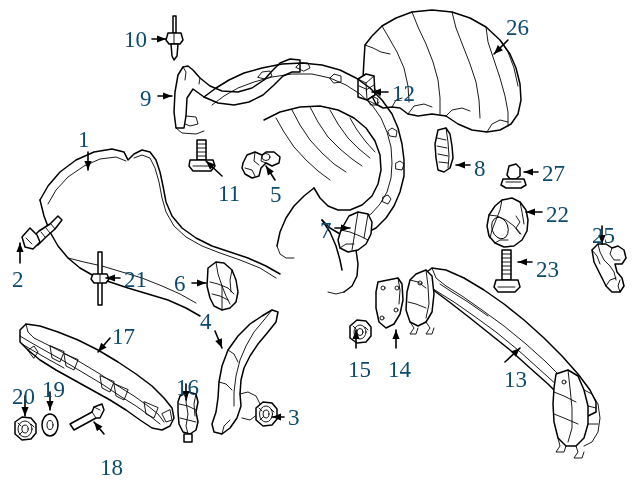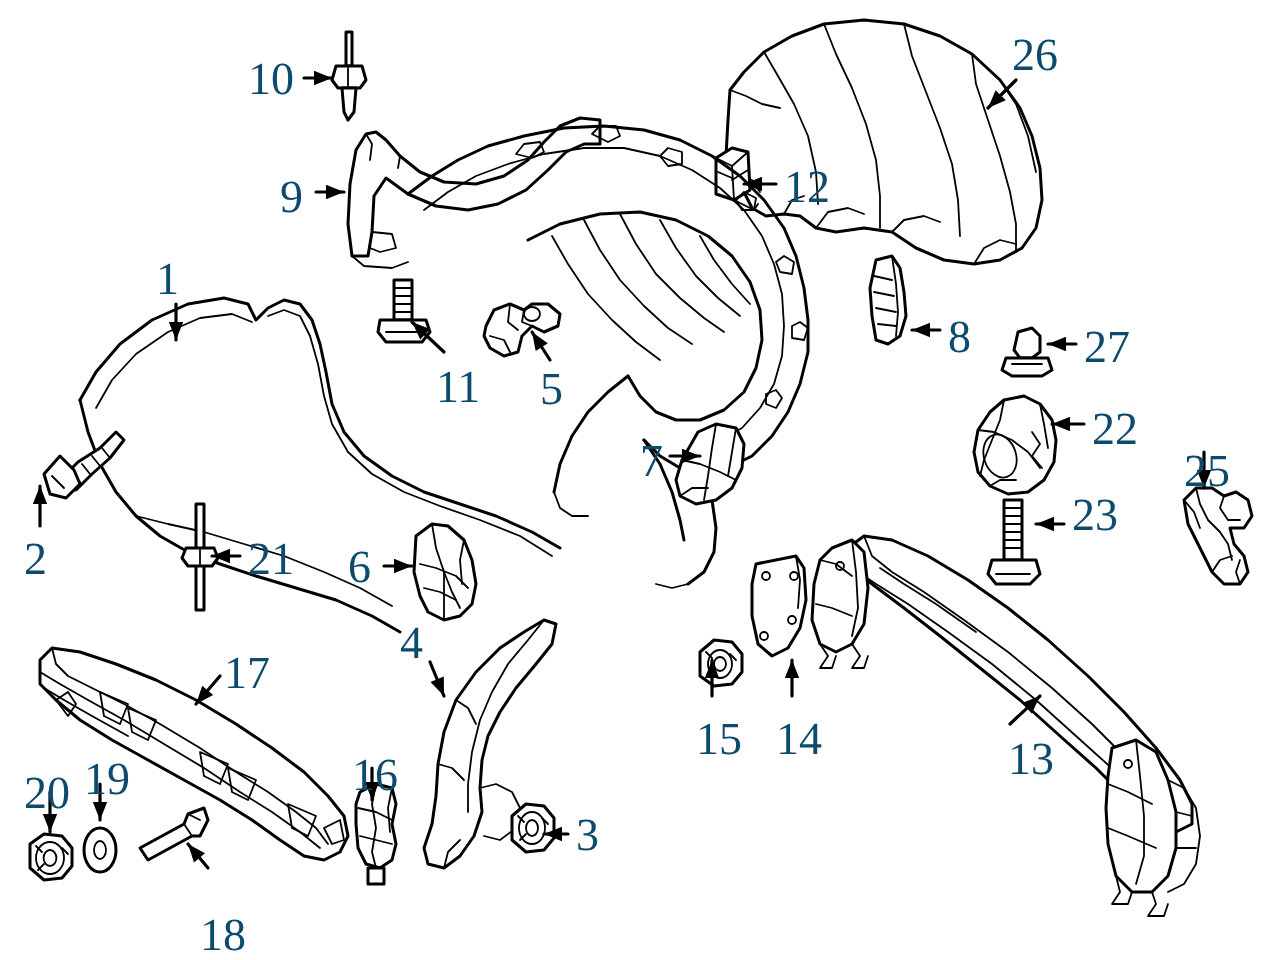--- a/index.html
+++ b/index.html
@@ -478,19 +478,19 @@
       <div class="callout-label" style="left: 504px; top: 368px;">13</div>
       <div class="callout-label" style="left: 388px; top: 358px;">14</div>
       <div class="callout-label" style="left: 348px; top: 358px; text-align: right;">15</div>
       <div class="callout-label" style="left: 176px; top: 376px;">16</div>
       <div class="callout-label" style="left: 112px; top: 325px;">17</div>
       <div class="callout-label" style="left: 100px; top: 440px; margin-top: 16px;">18</div>
       <div class="callout-label" style="left: 42px; top: 378px;">19</div>
       <div class="callout-label" style="left: 12px; top: 385px;">20</div>
       <div class="callout-label" style="left: 124px; top: 268px;">21</div>
       <div class="callout-label" style="left: 546px; top: 203px;">22</div>
-      <div class="callout-label" style="left: 536px; top: 246px;">23</div>
+      <div class="callout-label" style="left: 536px; top: 258px;">23</div>
       <div class="callout-label" style="left: 542px; top: 162px;">27</div>
       <div class="callout-label" style="left: 592px; top: 212px; margin-top: 12px;">25</div>
       <div class="callout-label" style="left: 506px; top: 16px;">26</div>
     </div>
 
 </div>
 
 </body></html>

